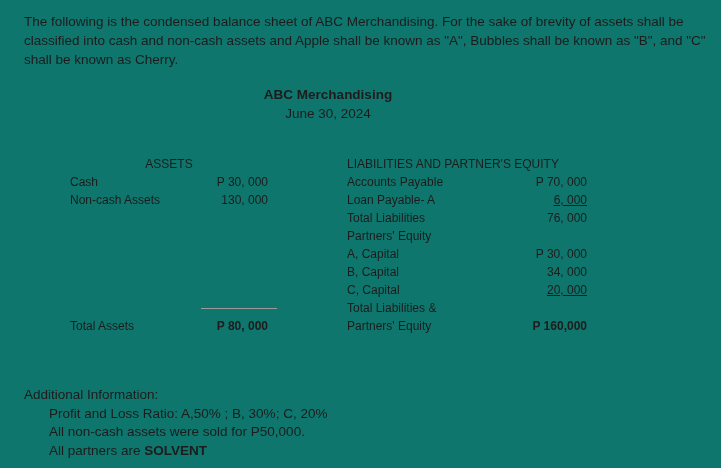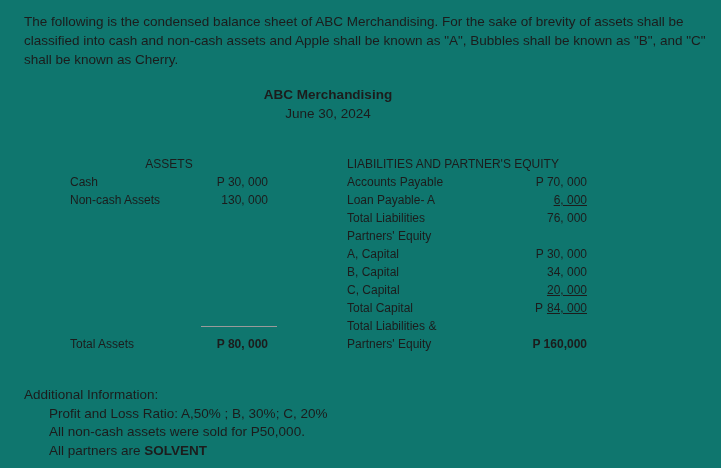--- a/index.html
+++ b/index.html
@@ -147,27 +147,20 @@
     </tr>
     <tr>
       <td></td>
           <td></td>
           <td></td>
       <td>C, Capital</td>
       <td class="amt pad5"><span class="u">20, 000</span></td>
     </tr>
     <tr>
       <td></td>
-          <td></td>
-          <td></td>
-      <td>Total Capital</td>
-      <td class="amt pad2"><span class="cur">P</span><span class="u">84, 000</span></td>
-    </tr>
-    <tr>
-      <td></td>
       <td class="amt">
             <div class="ruler"></div>
           </td>
       <td></td>
       <td class="pre">Total Liabilities     &amp;</td>
       <td></td>
     </tr>
     <tr>
       <td>Total Assets</td>
       <td class="amt b">P 80, 000</td>

